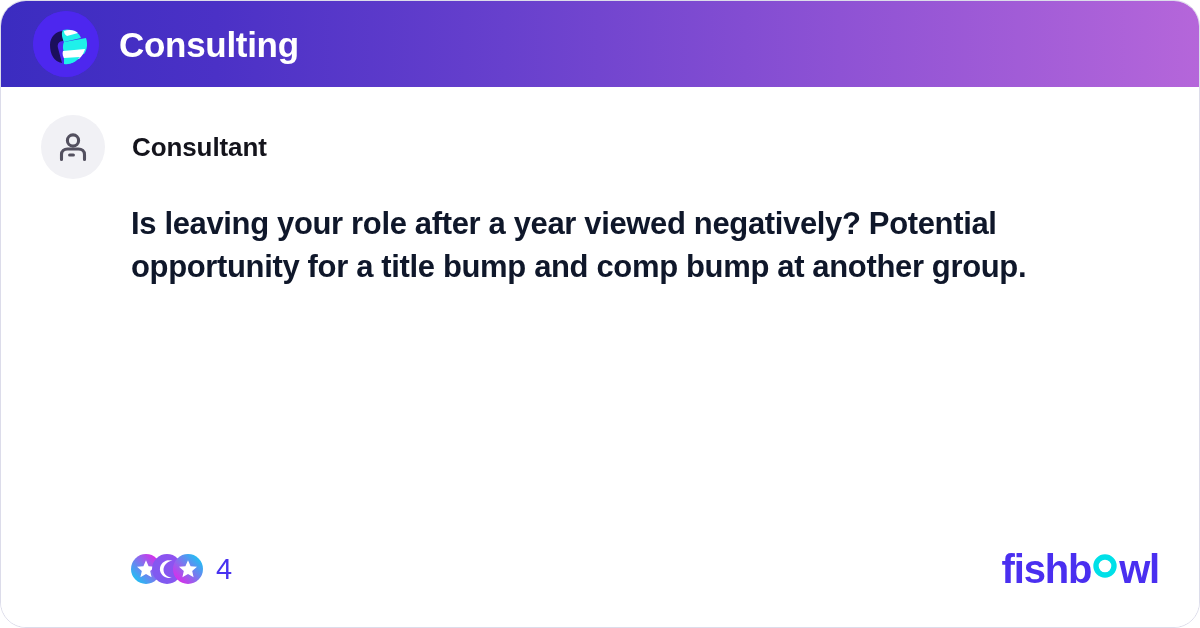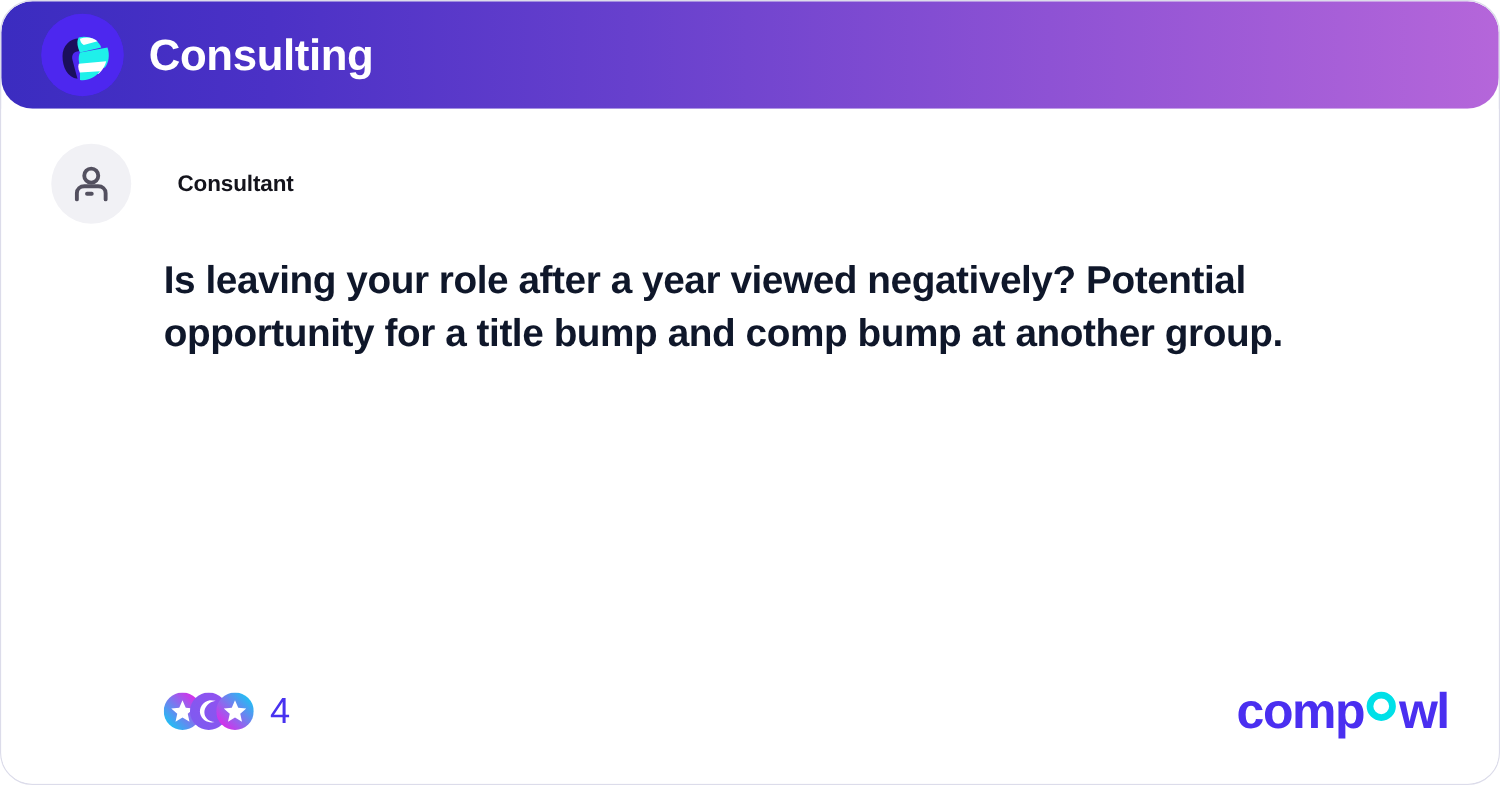--- a/index.html
+++ b/index.html
@@ -31,21 +31,20 @@
   
   .header {
     position: relative;
     height: 86px;
     flex: 0 0 86px;
     background: linear-gradient(90deg, #3b2cc0 0%, #4b31c6 18%, #6740cd 42%, #8e52d4 70%, #b566da 100%);
     display: flex;
     align-items: center;
     padding-left: 32px;
     box-sizing: border-box;
-    border-radius: 25px;
   }
 
   .bowl-logo {
     width: 66px;
     height: 66px;
     flex: 0 0 66px;
     border-radius: 50%;
     background: #4d27ef;
     position: relative;
     overflow: hidden;
@@ -82,22 +81,22 @@
     height: 64px;
     flex: 0 0 64px;
     border-radius: 50%;
     background: #f1f1f5;
     display: flex;
     align-items: center;
     justify-content: center;
   }
   .avatar svg { display: block; }
   .author-name {
-    margin-left: 37px;
-    font-size: 18px;
+    margin-left: 27px;
+    font-size: 26px;
     font-weight: bold;
     color: #14141c;
     letter-spacing: -0.1px;
     white-space: nowrap;
   }
 
   
   .post-text {
     margin-left: 90px;
     margin-top: 24px;
@@ -247,21 +246,21 @@
               <circle cx="15" cy="15" r="15" fill="url(#rg3)"></circle>
               <path d="M15 6.2 L17.6 12.2 L24 12.8 L19.2 17 L20.6 23.3 L15 20 L9.4 23.3 L10.8 17 L6 12.8 L12.4 12.2 Z" fill="#ffffff"></path>
             </svg>
           </div>
 
         </div>
         <div class="react-count">4</div>
       </div>
 
       <div class="fishbowl-mark">
-        <span class="fb-word">comp</span>
+        <span class="fb-word">fishb</span>
         <span style="display:inline-block;margin:0 1px 7px 1px;">
           <svg width="26" height="26" viewBox="0 0 26 26" aria-hidden="true">
             <circle cx="13" cy="13" r="9" fill="none" stroke="#00e0e8" stroke-width="5.4"></circle>
           </svg>
         </span>
         <span class="fb-word">wl</span>
       </div>
 
     </div>
   </div>

